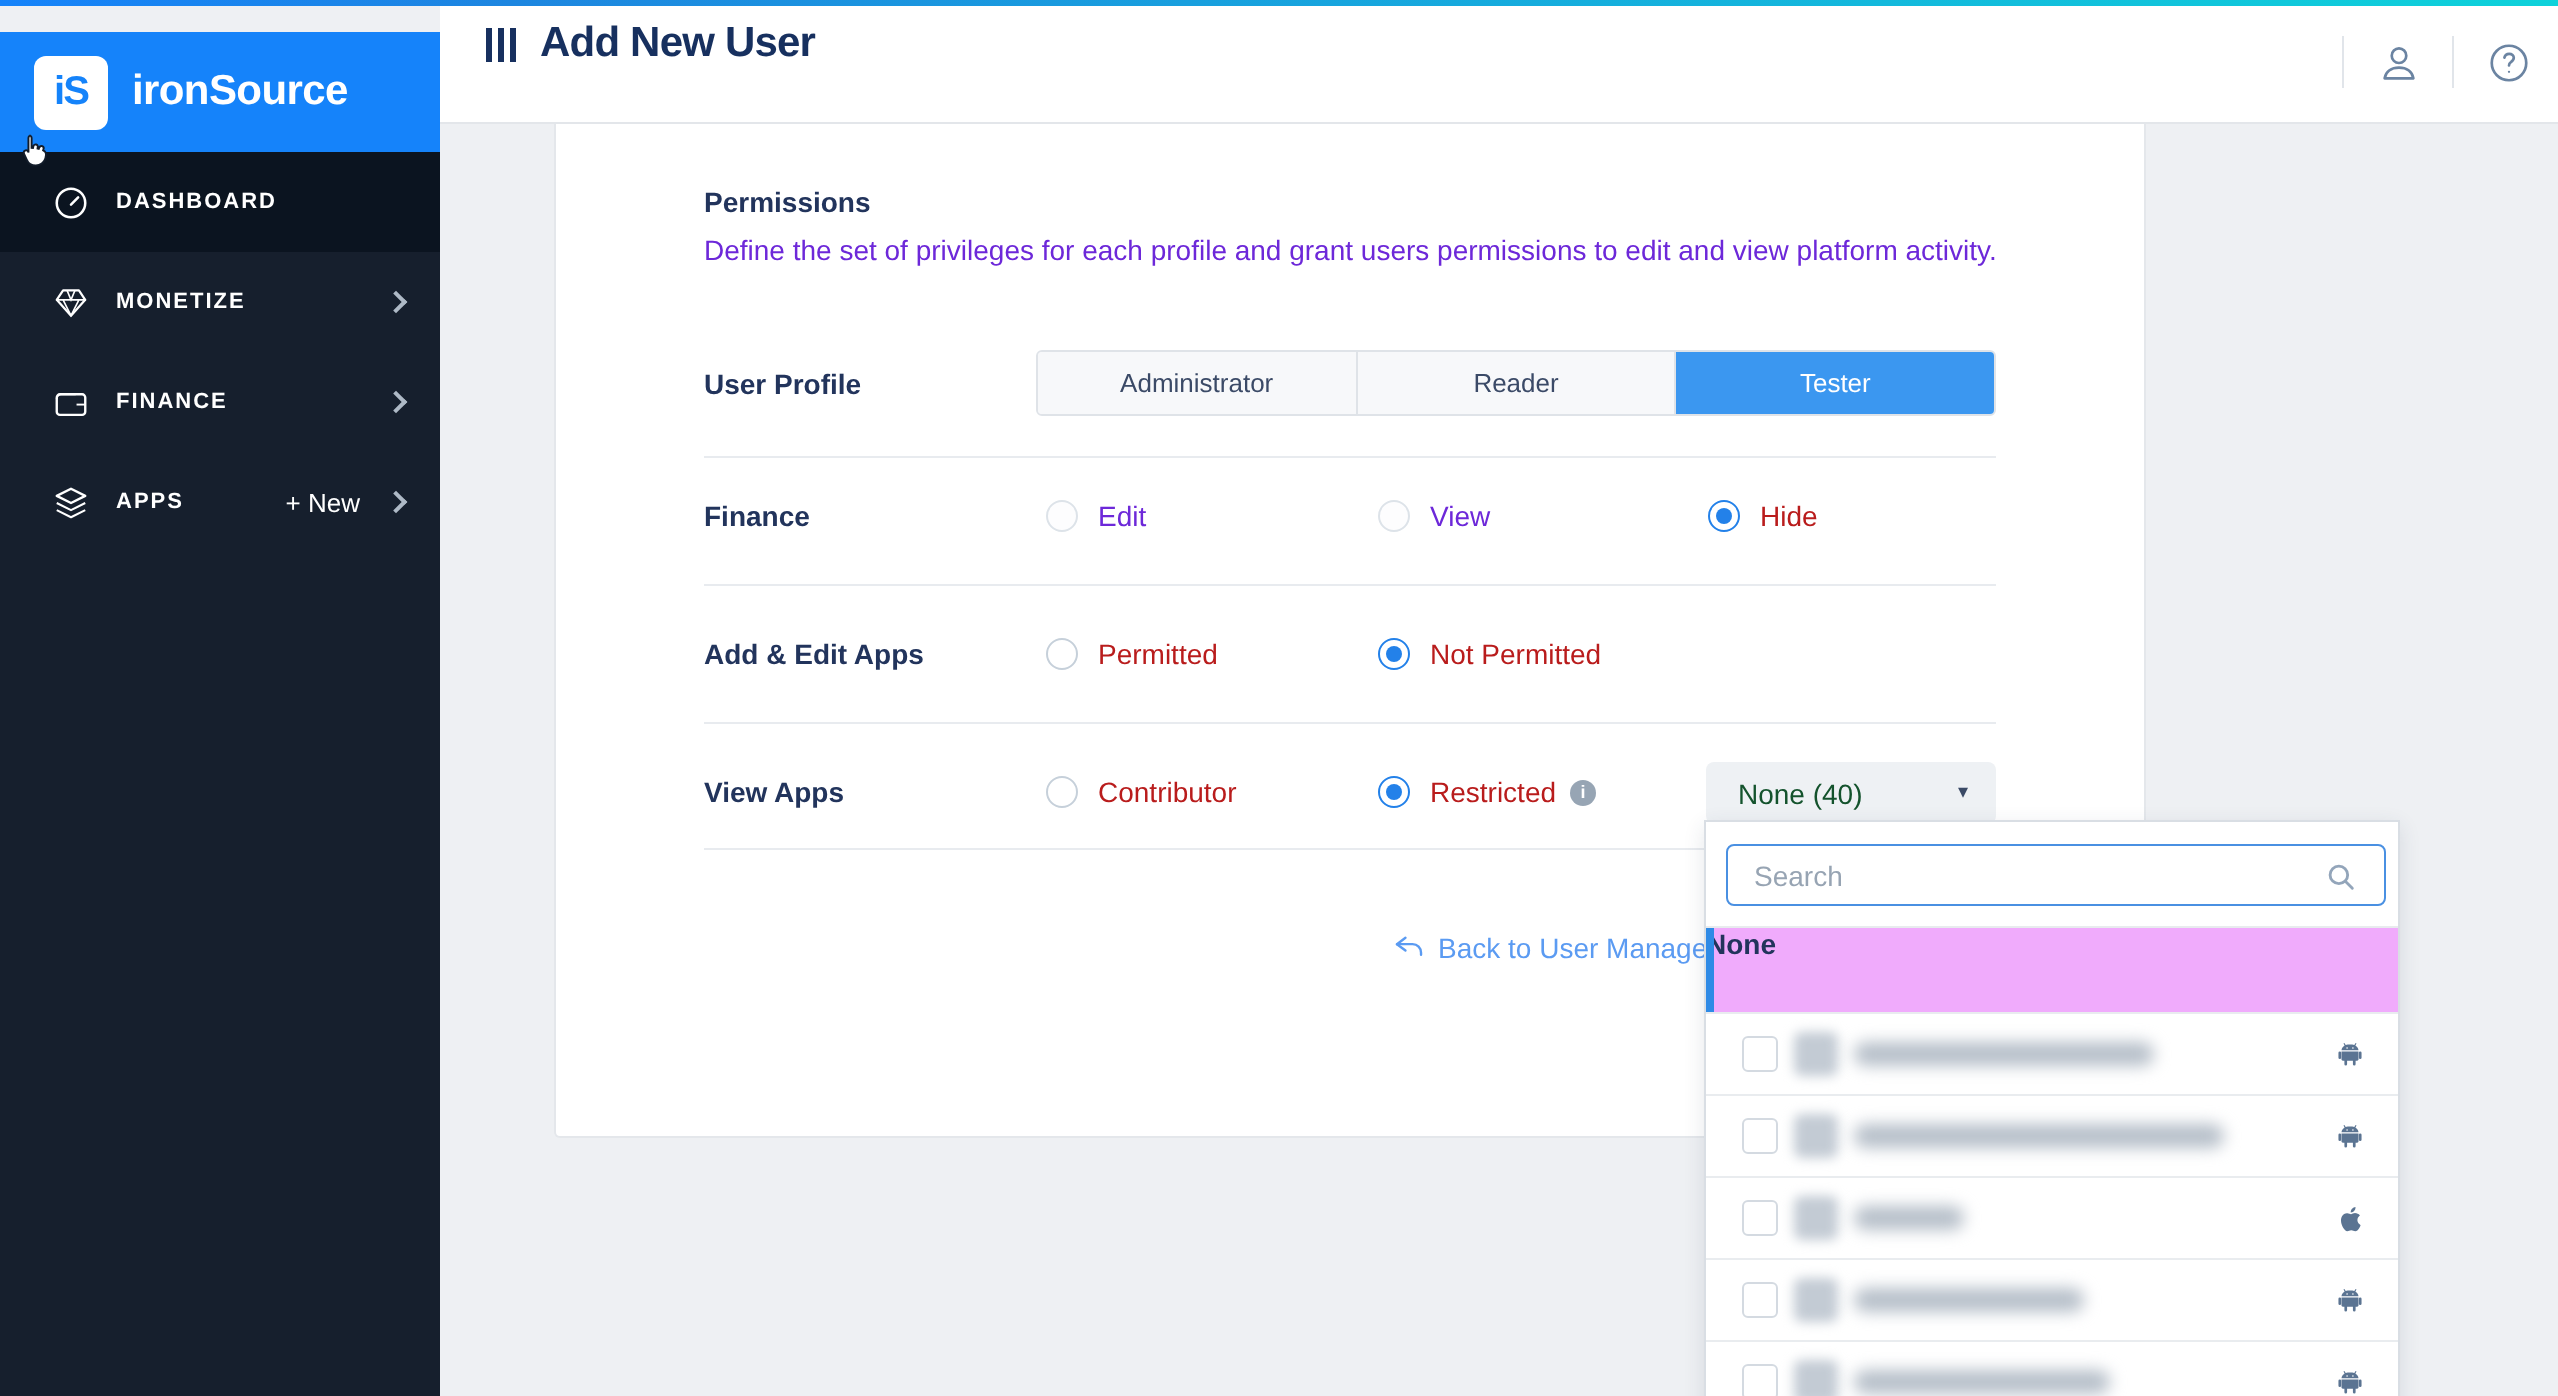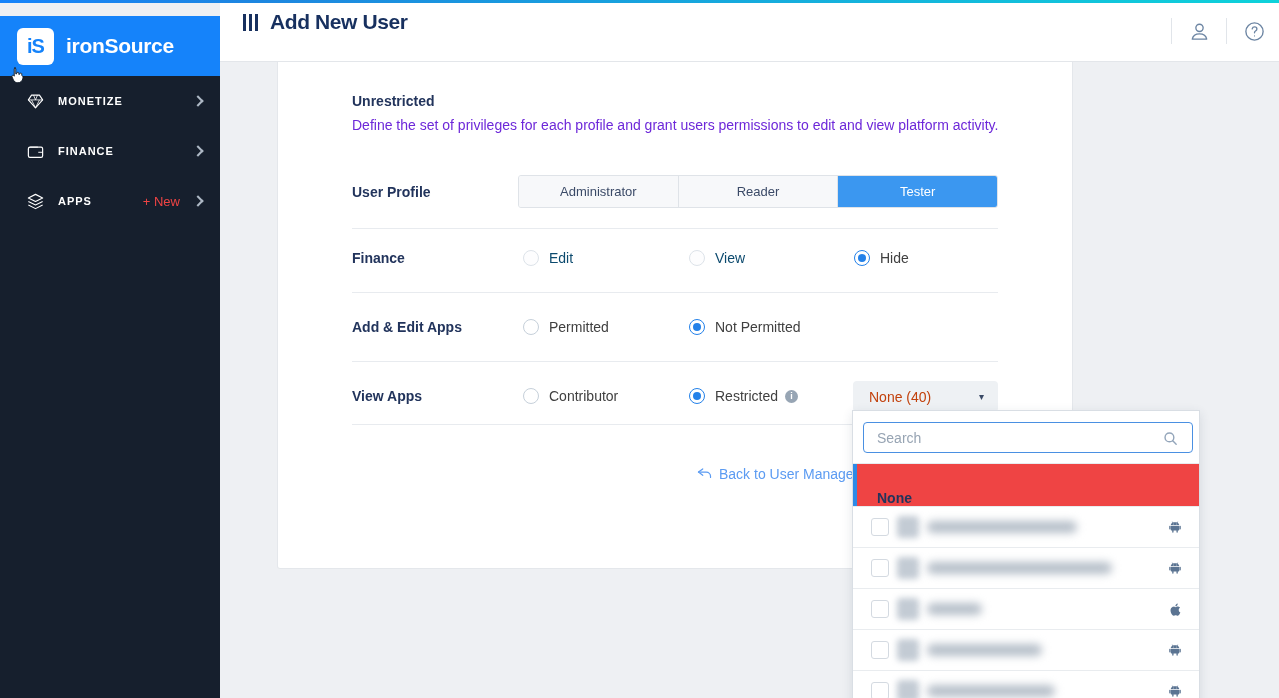--- a/index.html
+++ b/index.html
@@ -16,21 +16,21 @@
   .logo-area { position:absolute; left:0; top:0; width:220px; height:60px; background:#1583fa;
     display:flex; align-items:center; padding-left:17px; }
   .logo-mark { width:37px; height:37px; background:#ffffff; border-radius:6px; color:#1583fa;
     font-weight:bold; font-size:20px; display:flex; align-items:center; justify-content:center; letter-spacing:-1px; }
   .logo-text { color:#fff; font-weight:bold; font-size:21px; margin-left:12px; letter-spacing:-0.3px; }
   .nav { position:absolute; top:60px; left:0; width:220px; }
   .nav-item { position:relative; height:50px; display:flex; align-items:center; padding:0 18px 0 26px; cursor:pointer; }
   .nav-item.active { height:50px; background:#0b1420; }
   .nav-icon { width:19px; height:19px; flex:0 0 19px; margin-right:13px; }
   .nav-label { color:#ffffff; font-size:11px; font-weight:bold; letter-spacing:1px; flex:1; }
-  .nav-extra { color:#ef4444; font-size:13px; margin-right:14px; }
+  .nav-extra { color:#ffffff; font-size:13px; margin-right:14px; }
   .nav-chev { width:8px; height:8px; border-right:2px solid #aeb9c6; border-top:2px solid #aeb9c6;
     transform:rotate(45deg); flex:0 0 8px; }
 
   .cursor-hand { position:absolute; left:6px; top:65px; z-index:40; }
 
   
   .header { position:absolute; left:220px; top:0; width:1059px; height:62px; background:#ffffff;
     border-bottom:1px solid #e3e6ea; z-index:10; }
   .title-group { position:absolute; left:23px; top:0; height:44px; display:flex; align-items:center; }
   .bars-icon { display:flex; gap:3px; margin-right:12px; }
@@ -57,47 +57,47 @@
   .segment:last-child { border-right:none; }
   .segment.selected { background:#3b97f0; color:#ffffff; }
 
   
   .radio-opt { position:absolute; display:flex; align-items:center; cursor:pointer; }
   .radio { width:16px; height:16px; border-radius:50%; border:1px solid #c6d0da; background:#fff; flex:0 0 16px; }
   .radio.selected { border-color:#2381e9; position:relative; }
   .radio.selected::after { content:''; position:absolute; left:3px; top:3px; width:8px; height:8px;
     border-radius:50%; background:#2381e9; }
   .radio.disabled { border-color:#dde3e9; background:#fdfdfe; }
-  .radio-label { font-size:14px; color:#404040; margin-left:10px; }
-  .radio-opt.disabled .radio-label { color:#0c4a6e; }
+  .radio-label { font-size:14px; color:#b91c1c; margin-left:10px; }
+  .radio-opt.disabled .radio-label { color:#6d28d9; }
   .info-icon { width:13px; height:13px; border-radius:50%; background:#97a5b4; color:#fff;
     font-size:9px; font-weight:bold; display:flex; align-items:center; justify-content:center;
     margin-left:7px; font-style:normal; }
 
   
   .dd-trigger { position:absolute; left:575px; top:319px; width:145px; height:31px; background:#eef1f4;
     border-radius:4px; display:flex; align-items:center; padding:0 14px 0 16px; cursor:pointer; }
-  .dd-value { font-size:14px; color:#c2410c; flex:1; }
+  .dd-value { font-size:14px; color:#14532d; flex:1; }
   .dd-caret { font-size:10px; color:#3a4a66; }
 
   
   .back-link { position:absolute; left:418px; top:403px; display:flex; align-items:center; gap:6px;
     color:#5b9bf2; font-size:14px; cursor:pointer; white-space:nowrap; }
 
   
   .dd-panel { position:absolute; left:852px; top:410px; width:348px; height:343px; background:#fff;
     border:1px solid #d9dee4; box-shadow:0 3px 10px rgba(40,55,80,0.12); z-index:25; overflow:hidden; }
   .dd-search-wrap { position:relative; height:53px; border-bottom:1px solid #e8ebee; }
   .dd-search { position:absolute; left:10px; top:11px; width:330px; height:31px; border:1px solid #4a90e2;
     border-radius:4px; padding:0 34px 0 13px; font-size:14px; color:#33436a; outline:none;
     font-family:"Liberation Sans","DejaVu Sans",sans-serif; }
   .dd-search::placeholder { color:#97a4b3; }
   .dd-search-icon { position:absolute; right:20px; top:19px; }
-  .dd-none { position:relative; height:42px; background:#ef4444; display:flex; align-items:flex-end;
-    padding-left:24px; cursor:pointer; }
+  .dd-none { position:relative; height:42px; background:#f0abfc; display:flex; align-items:flex-start;
+    cursor:pointer; }
   .dd-none::before { content:''; position:absolute; left:0; top:0; width:4px; height:100%; background:#2e8ae6; }
   .dd-none-label { font-size:14px; font-weight:bold; color:#22345c; }
   .dd-row { height:41px; border-top:1px solid #e9ecef; display:flex; align-items:center; padding:0 16px 0 18px;
     background:#fff; cursor:pointer; }
   .checkbox { width:18px; height:18px; border:1px solid #d4dae1; border-radius:3px; background:#fff; flex:0 0 18px; }
   .app-thumb { width:22px; height:22px; background:#c3cbd4; border-radius:4px; margin-left:8px;
     filter:blur(3px); flex:0 0 22px; }
   .app-name-blur { height:12px; background:#b6bfc9; border-radius:6px; margin-left:8px; filter:blur(4px); }
   .dd-row .platform { margin-left:auto; width:16px; display:flex; justify-content:center; }
 </style>
@@ -106,20 +106,29 @@
 
 <div class="screen">
   <div class="top-grad"></div>
 
   <aside class="sidebar">
     <div class="logo-area">
       <div class="logo-mark">iS</div>
       <div class="logo-text">ironSource</div>
     </div>
     <nav class="nav">
+      <div class="nav-item active">
+        <span class="nav-icon">
+          <svg viewBox="0 0 24 24" width="19" height="19" fill="none" stroke="#ffffff" stroke-width="1.6">
+            <circle cx="12" cy="12" r="9"></circle>
+              <path d="M12 13l4.5-4.5" stroke-linecap="round"></path>
+          </svg>
+        </span>
+        <span class="nav-label">DASHBOARD</span>
+      </div>
       <div class="nav-item">
         <span class="nav-icon">
           <svg viewBox="0 0 24 24" width="19" height="19" fill="none" stroke="#ffffff" stroke-width="1.4">
             <path d="M7 4h10l4 6-9 10-9-10z" stroke-linejoin="round"></path>
             <path d="M2.5 10h19M9.5 4l2.5 6 2.5-6M7 10l5 10 5-10" stroke-width="1"></path>
           </svg>
         </span>
         <span class="nav-label">MONETIZE</span>
         <span class="nav-chev"></span>
       </div>
@@ -176,21 +185,21 @@
         <svg viewBox="0 0 24 24" width="23" height="23" fill="none" stroke="#6b84a2" stroke-width="1.4">
           <circle cx="12" cy="12" r="9"></circle>
           <path d="M9.6 9.2c.3-1.3 1.3-2 2.5-2 1.4 0 2.4.9 2.4 2.1 0 1-.6 1.6-1.5 2.2-.8.5-1 .9-1 1.8" stroke-linecap="round"></path>
           <circle cx="12" cy="16.6" r="0.6" fill="#6b84a2" stroke="none"></circle>
         </svg>
       </span>
     </div>
   </header>
 
   <section class="card">
-    <div class="perm-title">Unrestricted</div>
+    <div class="perm-title">Permissions</div>
     <div class="perm-desc">Define the set of privileges for each profile and grant users permissions to edit and view platform activity.</div>
 
     <div class="row-label" style="top:122px;">User Profile</div>
     <div class="segmented">
       <div class="segment">Administrator</div>
       <div class="segment">Reader</div>
       <div class="segment selected">Tester</div>
     </div>
     <div class="h-divider" style="top:166px;"></div>
 

